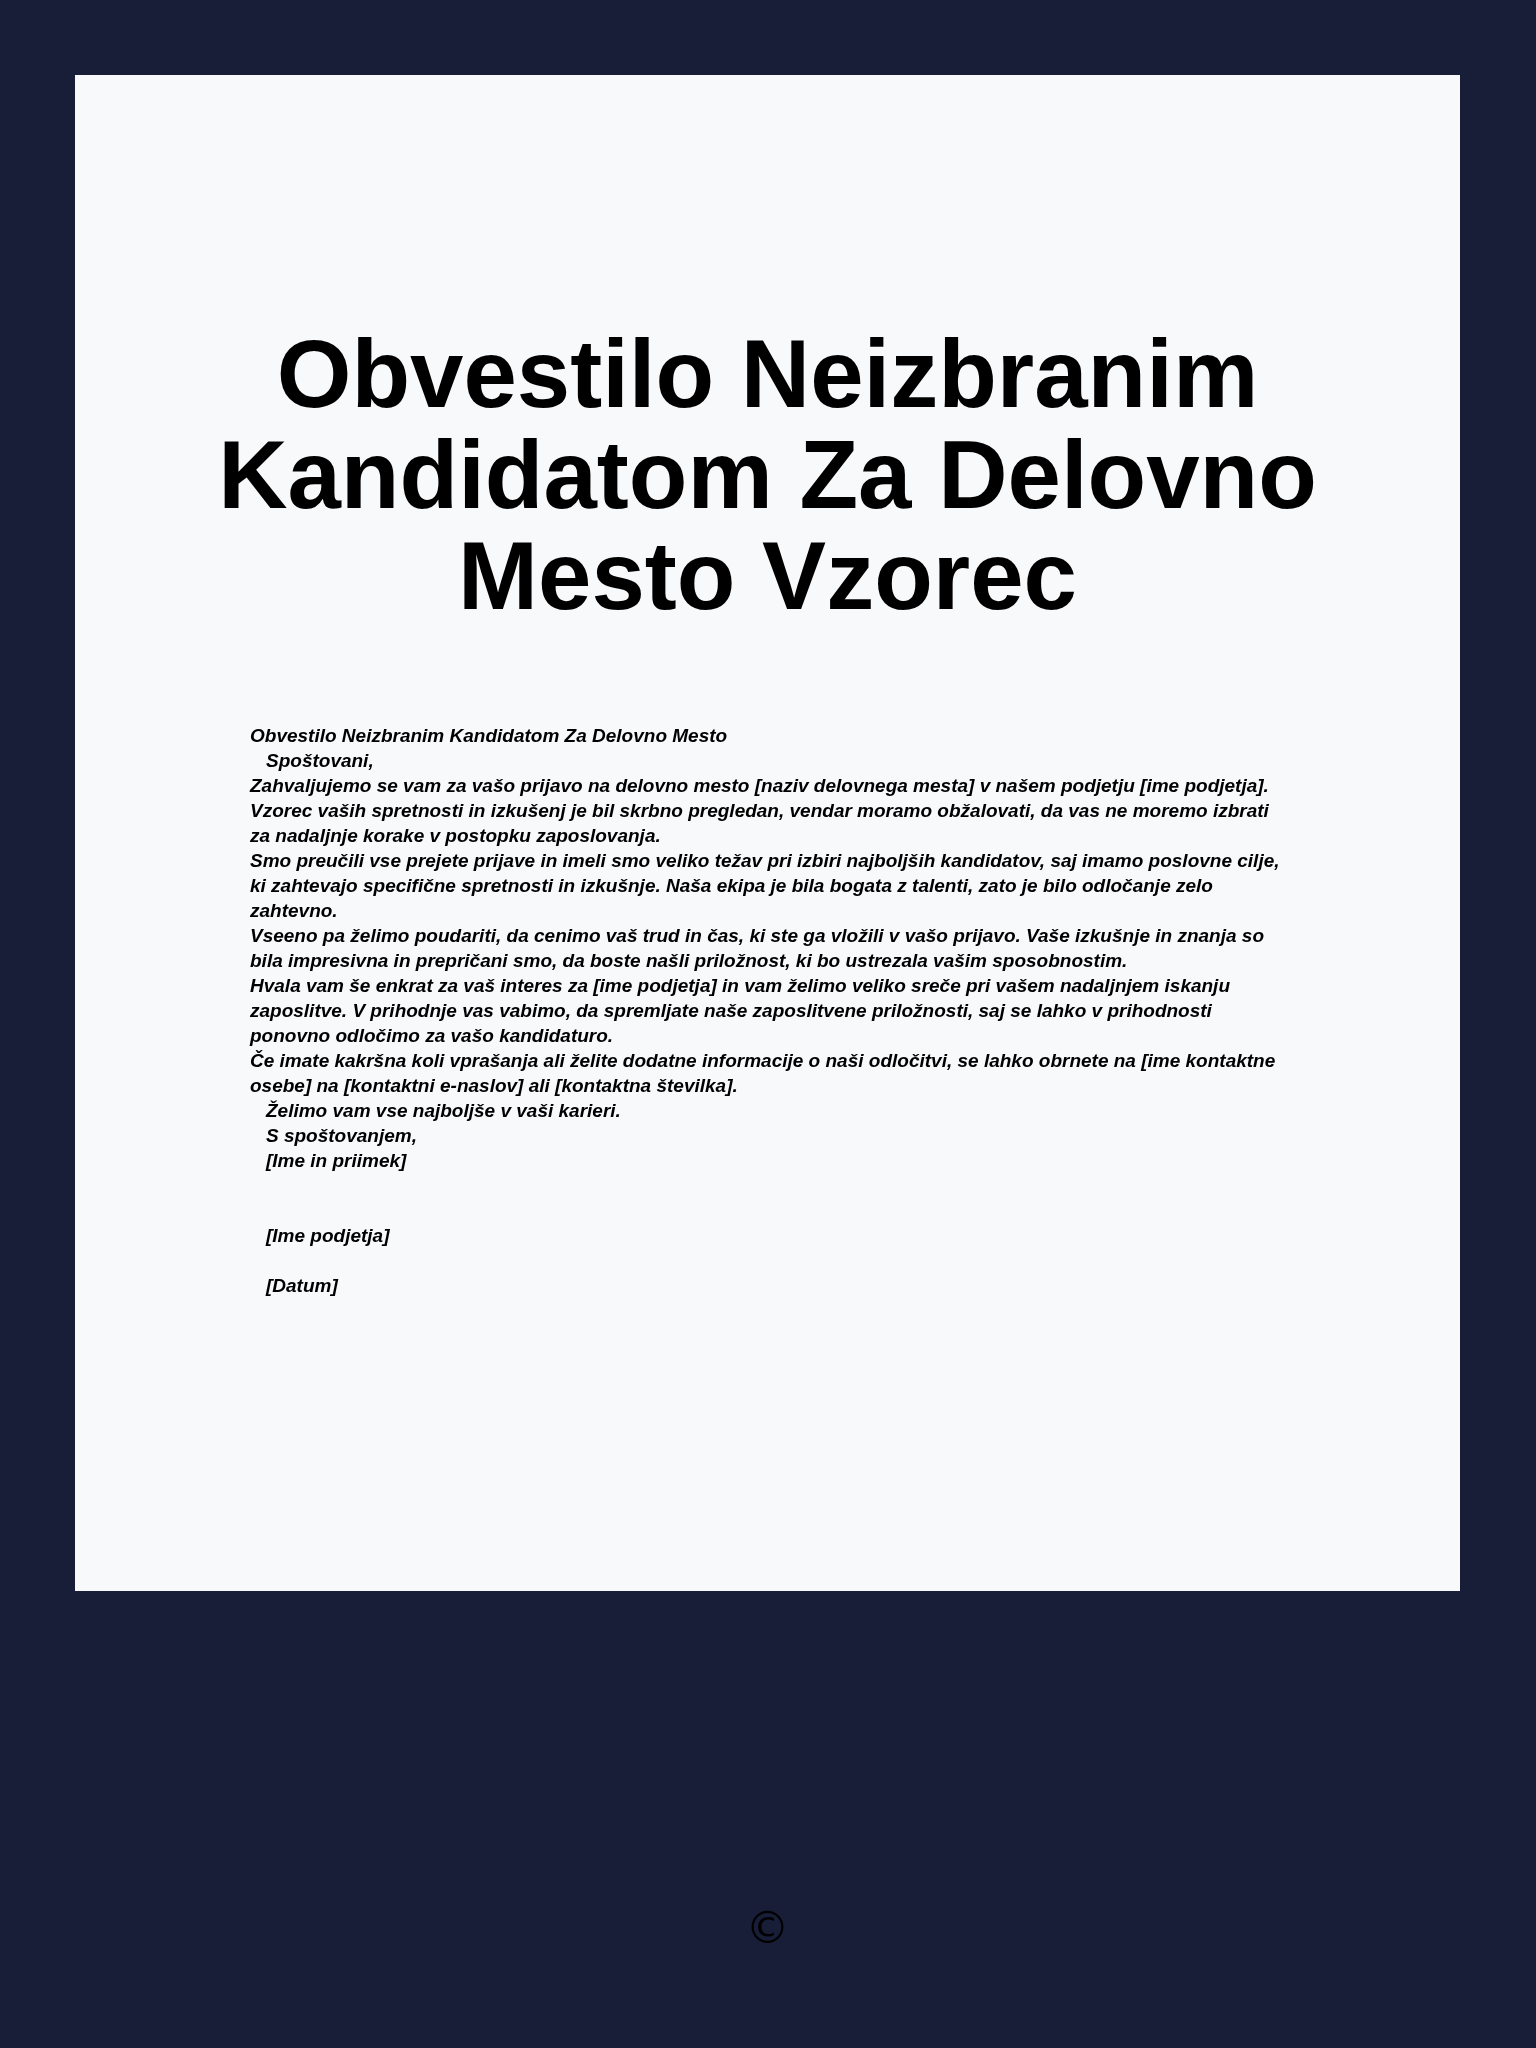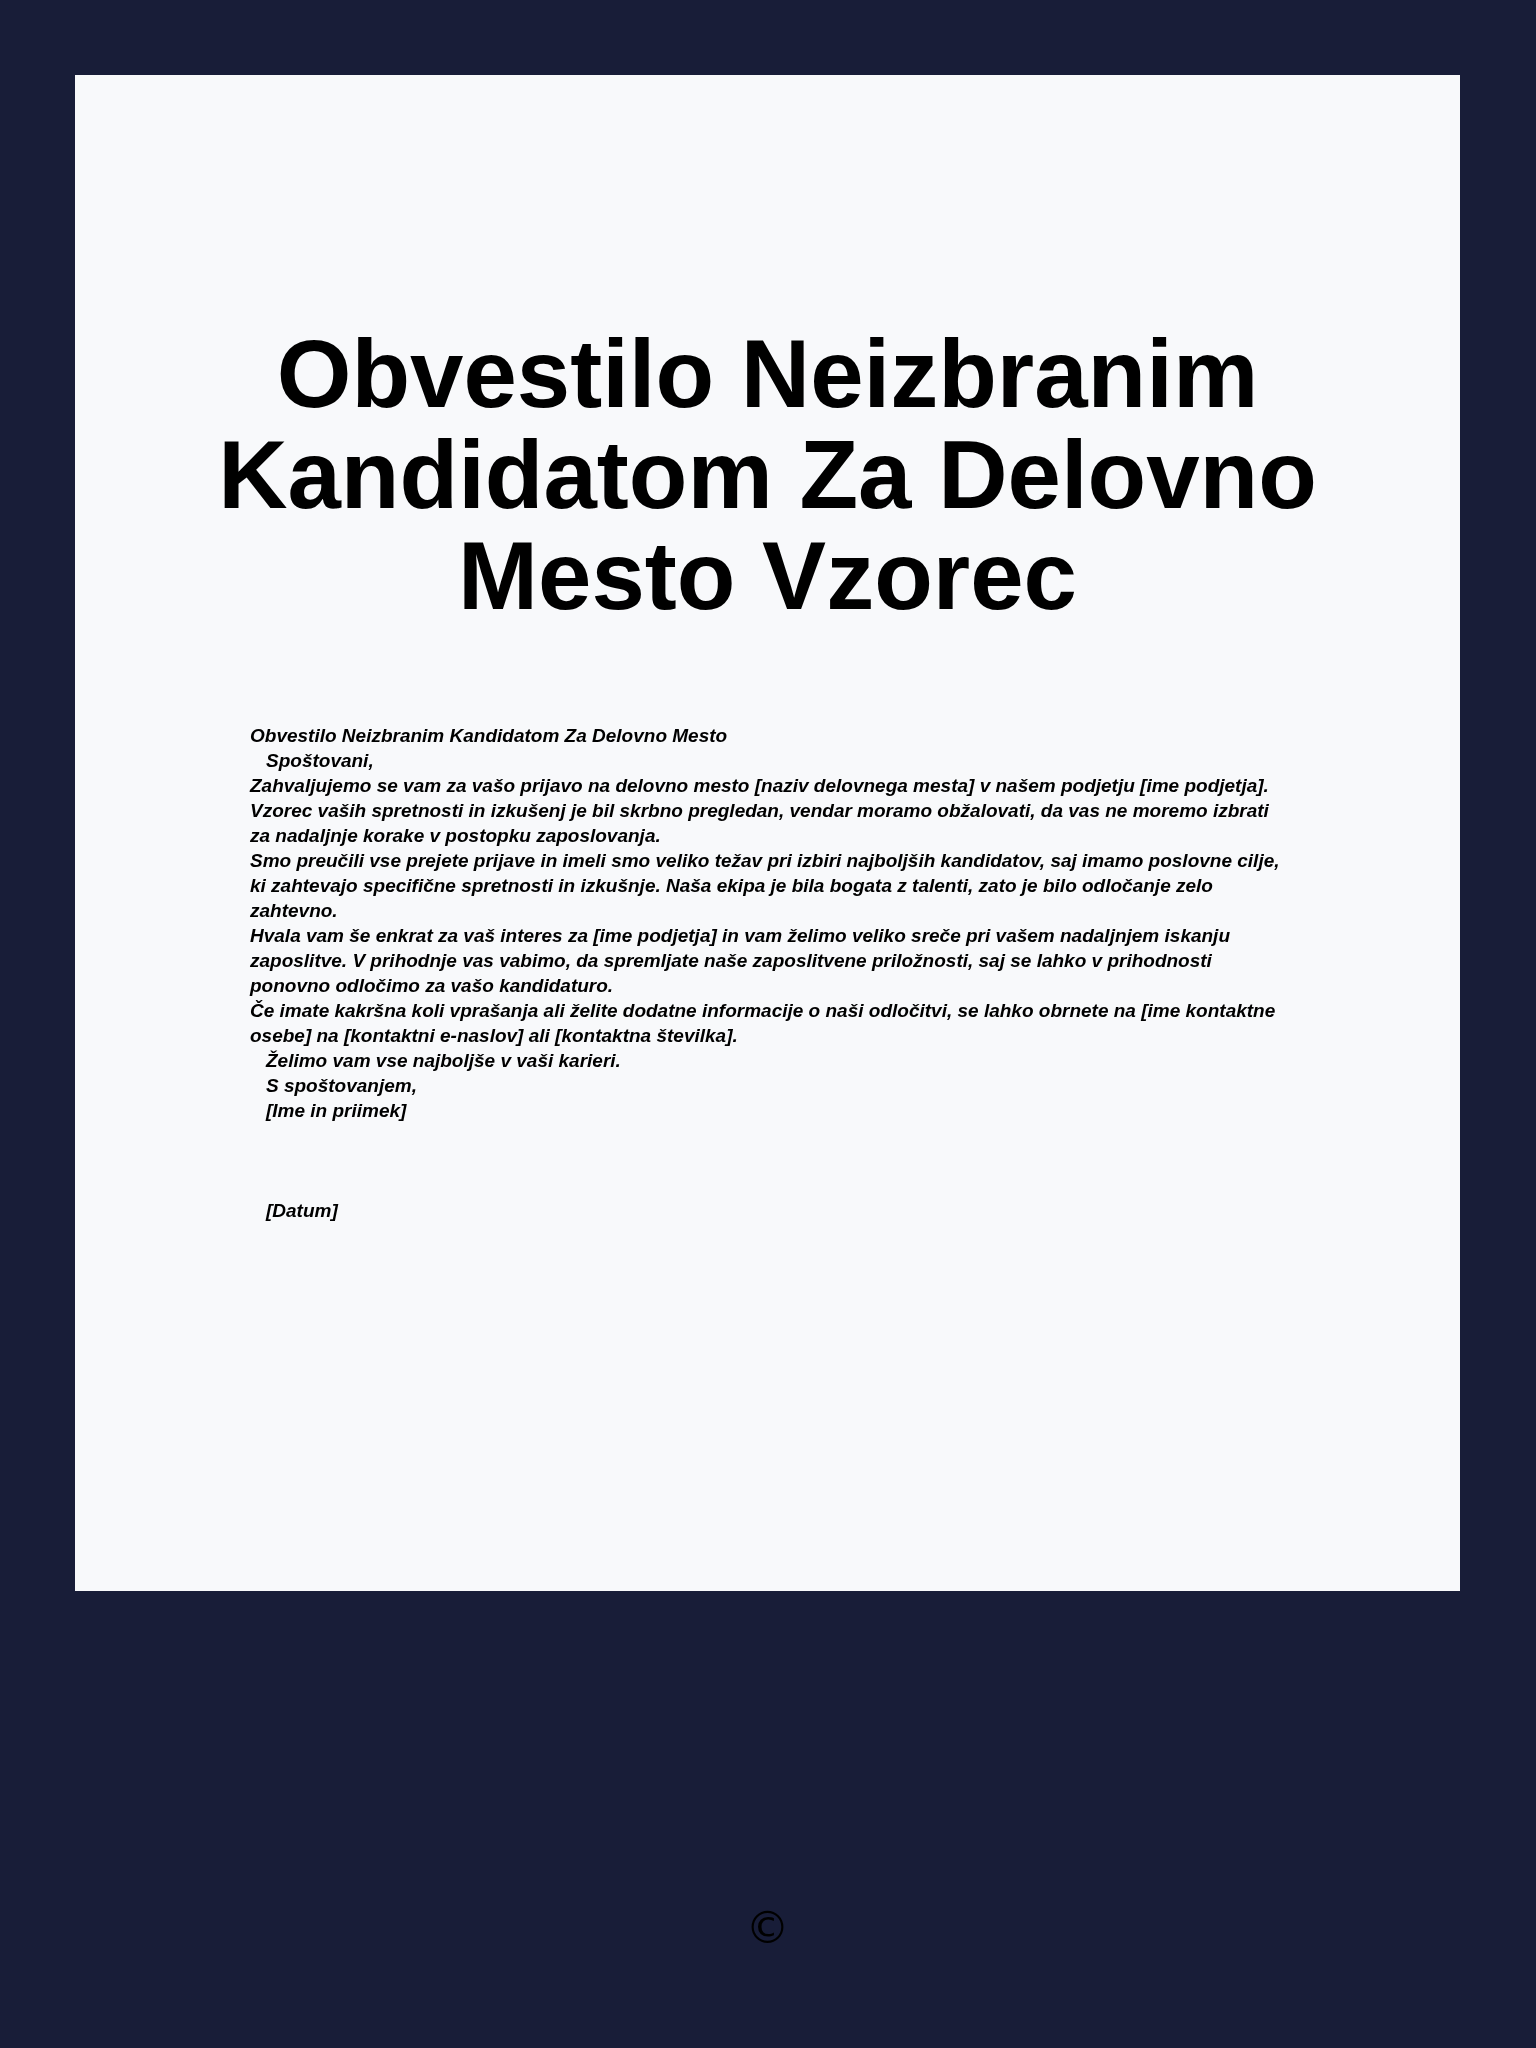--- a/index.html
+++ b/index.html
@@ -75,25 +75,27 @@
 <body>
 
 <div class="page">
   <h1 class="title">Obvestilo Neizbranim Kandidatom Za Delovno Mesto Vzorec</h1>
 
   <div class="body">
     <p>Obvestilo Neizbranim Kandidatom Za Delovno Mesto</p>
     <p class="indent">Spoštovani,</p>
     <p>Zahvaljujemo se vam za vašo prijavo na delovno mesto [naziv delovnega mesta] v našem podjetju [ime podjetja]. Vzorec vaših spretnosti in izkušenj je bil skrbno pregledan, vendar moramo obžalovati, da vas ne moremo izbrati za nadaljnje korake v postopku zaposlovanja.</p>
     <p>Smo preučili vse prejete prijave in imeli smo veliko težav pri izbiri najboljših kandidatov, saj imamo poslovne cilje, ki zahtevajo specifične spretnosti in izkušnje. Naša ekipa je bila bogata z talenti, zato je bilo odločanje zelo zahtevno.</p>
+    <p>Vseeno pa želimo poudariti, da cenimo vaš trud in čas, ki ste ga vložili v vašo prijavo. Vaše izkušnje in znanja so bila impresivna in prepričani smo, da boste našli priložnost, ki bo ustrezala vašim sposobnostim.</p>
     <p>Hvala vam še enkrat za vaš interes za [ime podjetja] in vam želimo veliko sreče pri vašem nadaljnjem iskanju zaposlitve. V prihodnje vas vabimo, da spremljate naše zaposlitvene priložnosti, saj se lahko v prihodnosti ponovno odločimo za vašo kandidaturo.</p>
     <p>Če imate kakršna koli vprašanja ali želite dodatne informacije o naši odločitvi, se lahko obrnete na [ime kontaktne osebe] na [kontaktni e-naslov] ali [kontaktna številka].</p>
     <p class="indent">Želimo vam vse najboljše v vaši karieri.</p>
     <p class="indent">S spoštovanjem,</p>
     <p class="indent">[Ime in priimek]</p>
     <div class="gap"></div>
     <div class="gap"></div>
+    <p class="indent">[Ime podjetja]</p>
     <div class="gap"></div>
     <p class="indent">[Datum]</p>
   </div>
 
   <div class="copyright">©</div>
 </div>
 
 </body></html>

